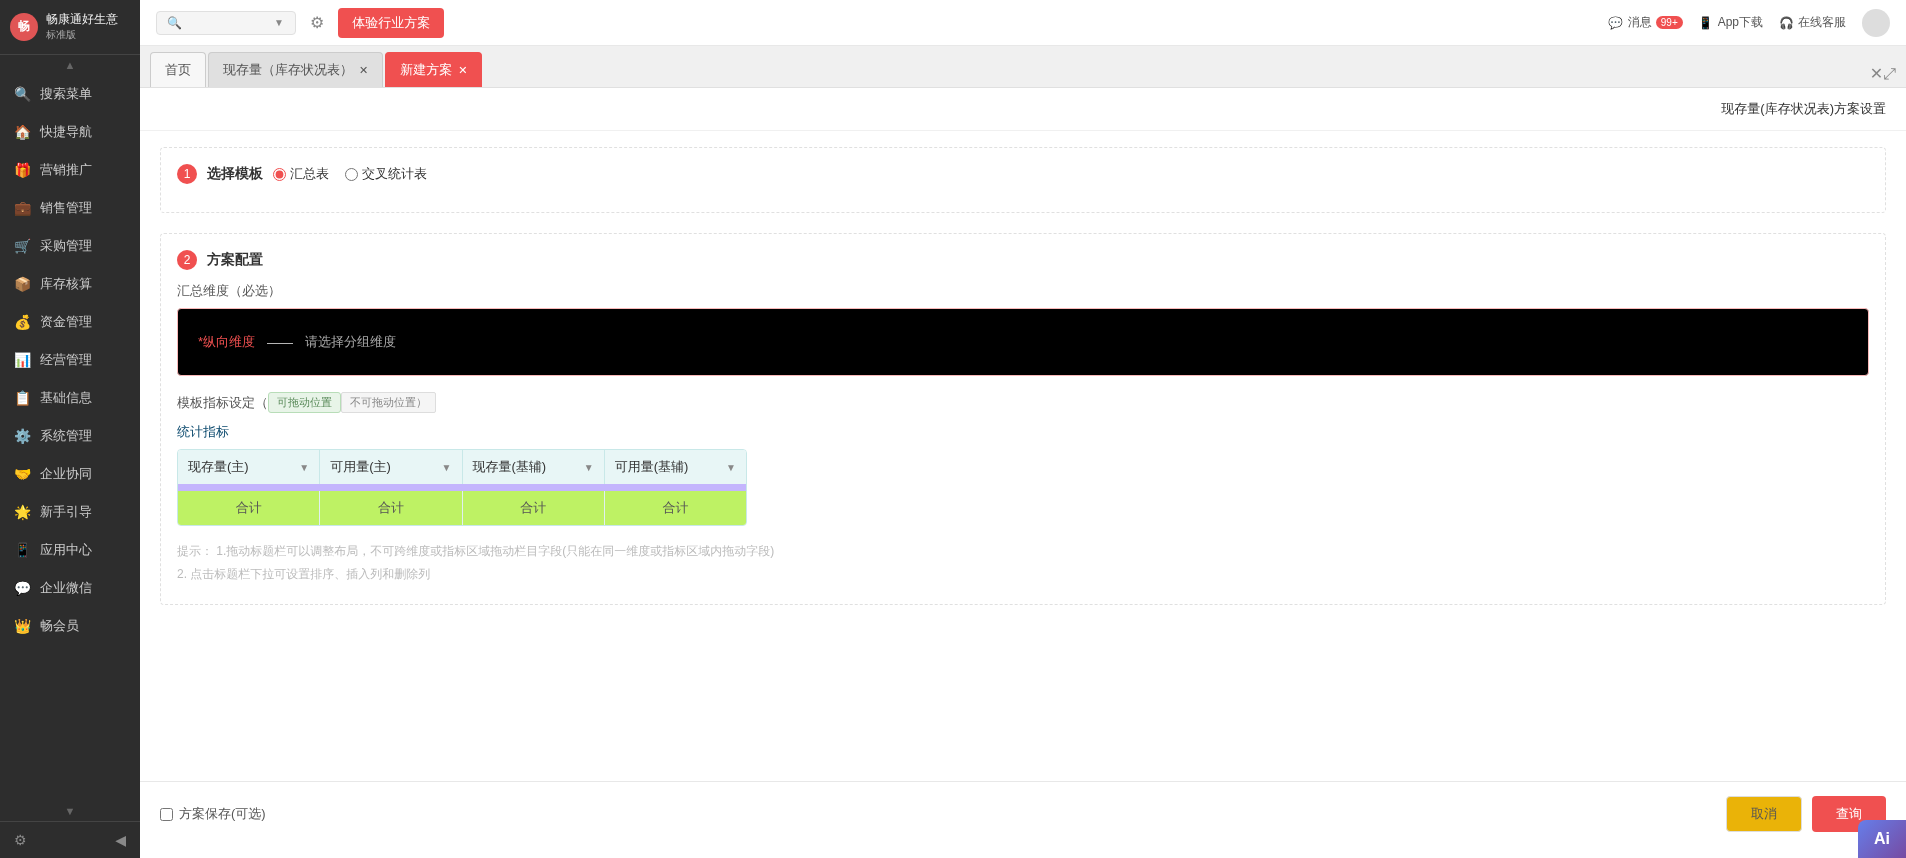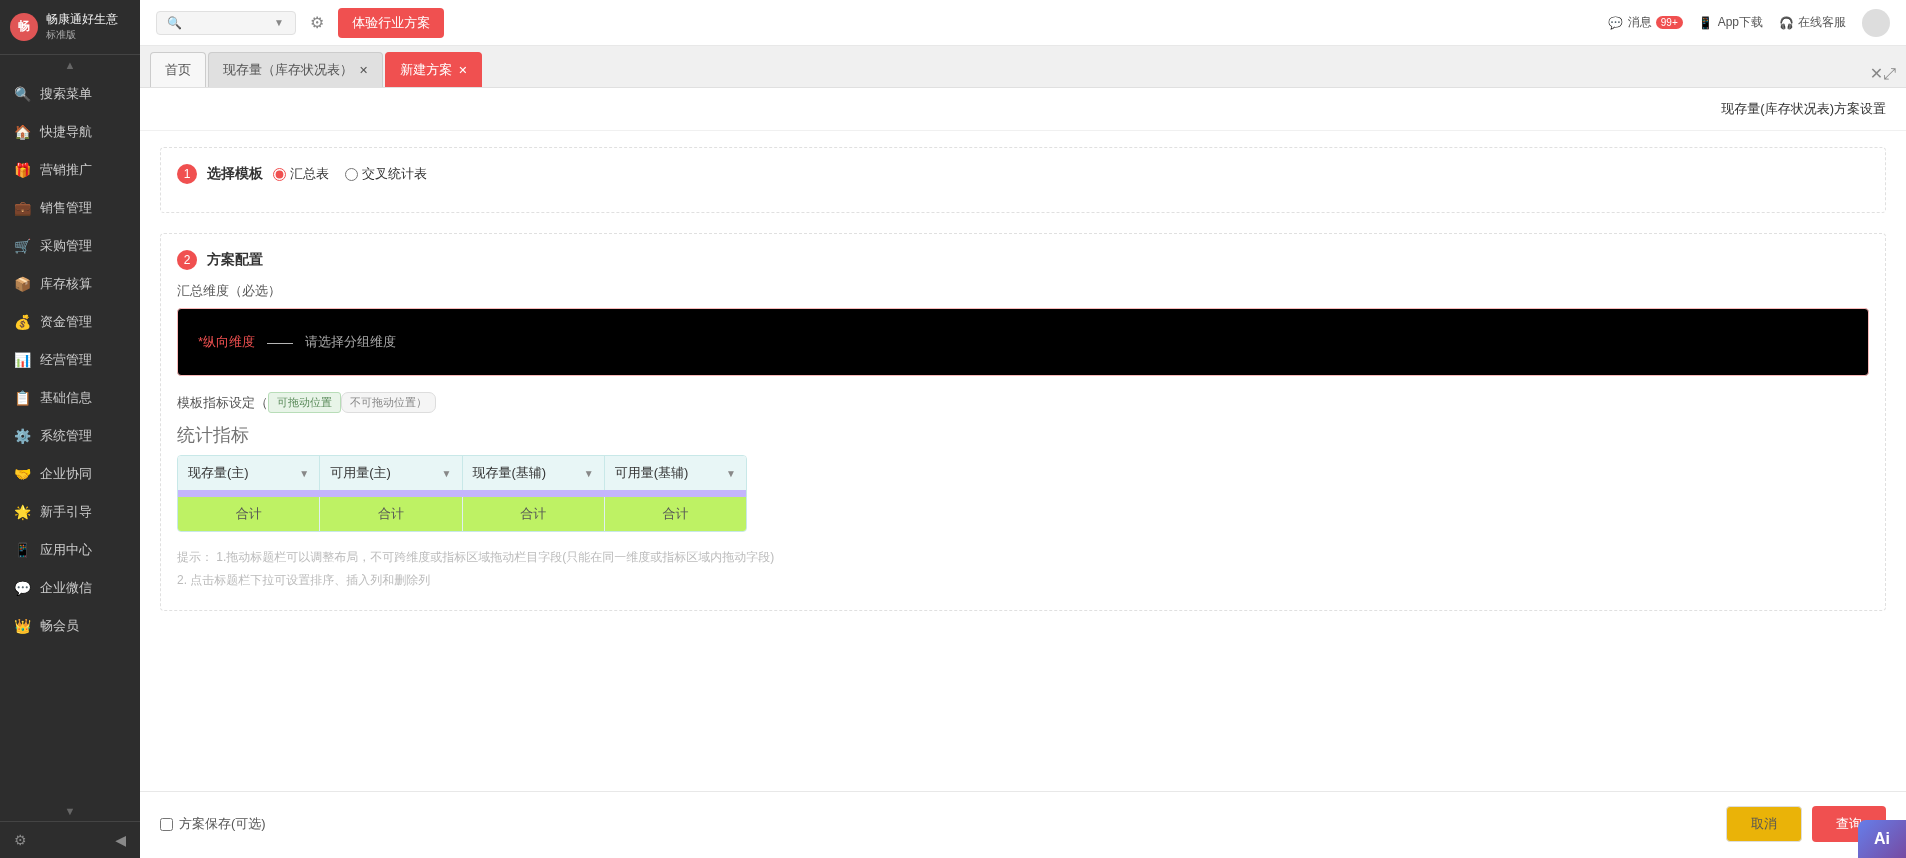--- a/index.html
+++ b/index.html
@@ -167,26 +167,26 @@
     .dimension-placeholder { color: #aaa; }
 
     
     .indicator-settings { margin-bottom: 12px; }
     .indicator-label { font-size: 13px; color: #555; display: flex; align-items: center; margin-bottom: 10px; }
     .draggable-badge {
       background: #e8f4e8; border: 1px solid #b8ddb8; border-radius: 3px;
       padding: 2px 8px; font-size: 11px; color: #5a8a5a;
     }
     .non-draggable-badge {
-      background: #f5f5f5; border: 1px solid #ddd; border-radius: 7px;
+      background: #f5f5f5; border: 1px solid #ddd; border-radius: 2px;
       padding: 2px 8px; font-size: 11px; color: #888;
     }
 
     
-    .stats-label { color: #737373; font-size: 18px; margin-bottom: 8px; }
+    .stats-label { color: #0c4a6e; font-size: 13px; margin-bottom: 8px; }
     .stats-table { border: 1px solid #c8e8e8; border-radius: 4px; overflow: hidden; width: 570px; }
     .stats-table-header {
       display: flex; background: #e8f6f6;
     }
     .stats-col {
       flex: 1; padding: 8px 10px; border-right: 1px solid #c8e8e8;
       display: flex; align-items: center; justify-content: space-between;
       font-size: 13px; color: #333;
     }
     .stats-col:last-child { border-right: none; }
@@ -199,21 +199,21 @@
     }
     .stats-cell:last-child { border-right: none; }
     .chevron-down { font-size: 10px; color: #888; }
 
     
     .tips-section { margin-top: 16px; }
     .tip-item { font-size: 12px; color: #bbb; margin-bottom: 4px; line-height: 1.6; }
 
     
     .footer {
-      position: absolute; bottom: 2px; left: 0; right: 0;
+      position: absolute; bottom: 12px; left: 0; right: 0;
       background: white; border-top: 1px solid #e8e8e8;
       padding: 14px 20px;
       display: flex; align-items: center; justify-content: space-between;
     }
     .save-option { display: flex; align-items: center; gap: 6px; font-size: 13px; color: #555; }
     .footer-btns { display: flex; gap: 10px; }
     .btn-cancel {
       padding: 8px 24px; border: 1px solid #ddd; background: #eab308;
       border-radius: 4px; cursor: pointer; font-size: 13px; color: #555;
     }

